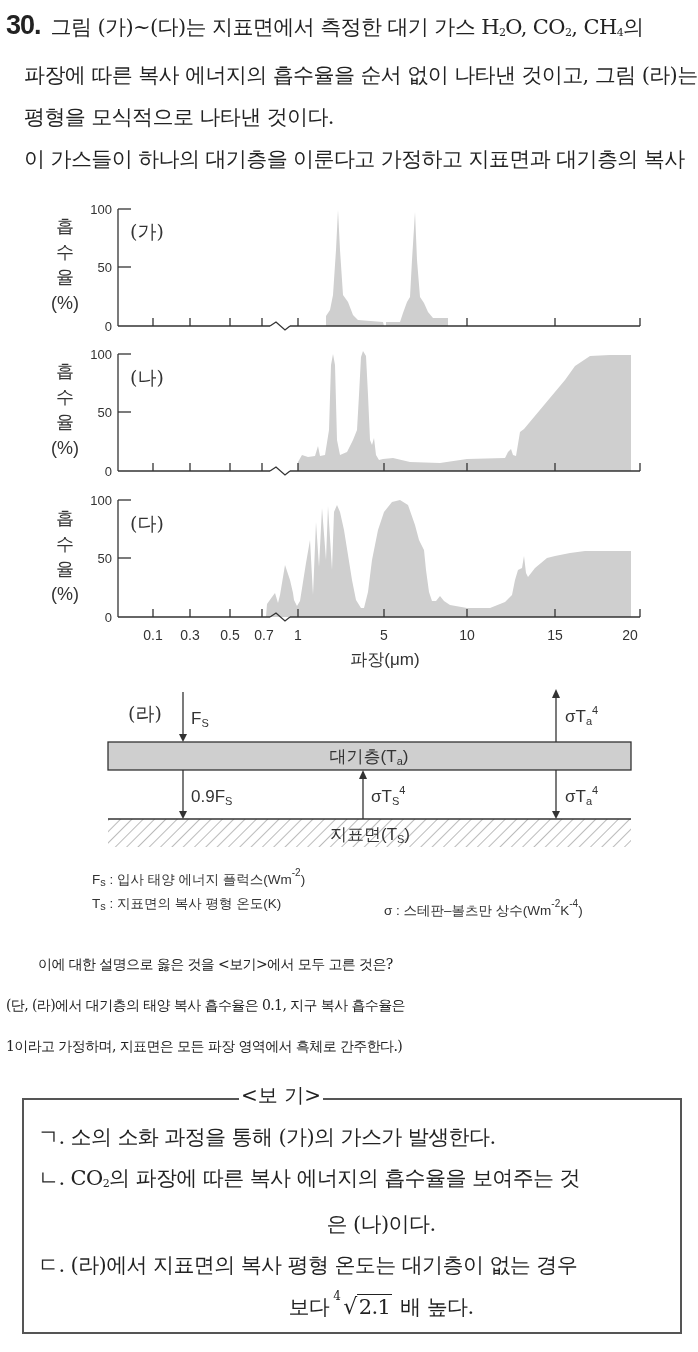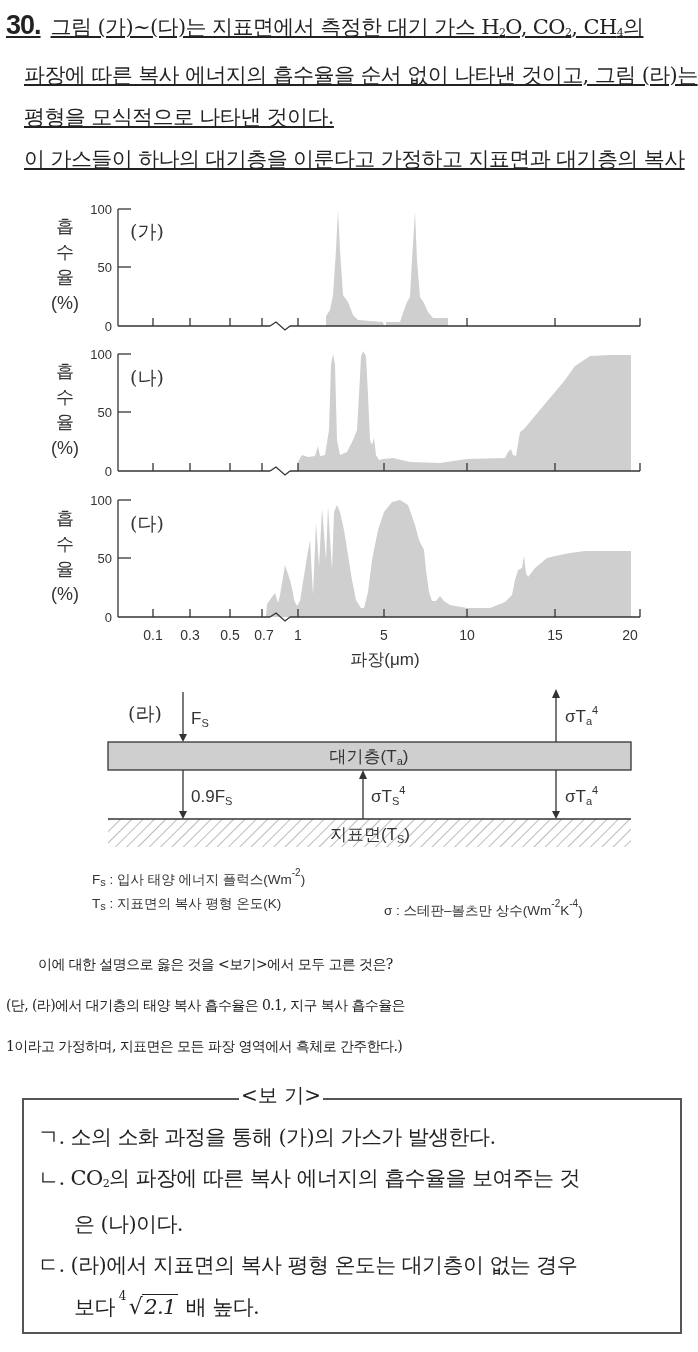--- a/index.html
+++ b/index.html
@@ -1,43 +1,43 @@
 <!DOCTYPE html>
 <html><head>
 <meta charset="utf-8">
 <style>
   html, body { margin:0; padding:0; background:#fff; }
   body { width:698px; height:1352px; position:relative; overflow:hidden; color:#222;
          font-family:"DejaVu Serif", "Liberation Serif", serif; }
   .q-head { position:absolute; left:6px; top:4px; width:690px; font-size:21px; line-height:42px; letter-spacing:-0.6px; }
   .q-num { font-family:"Liberation Sans", sans-serif; font-weight:bold; font-size:27px; letter-spacing:-1px; margin-right:10px; }
-  .q-line { display:block; white-space:nowrap;text-decoration:underline; }
+  .q-line { display:block; white-space:nowrap; }
   .q-line.indent { padding-left:18px; }
   sub { font-size:11px; vertical-align:-2px; }
   sup { font-size:10px; vertical-align:8px; }
   .figure { position:absolute; left:0; top:195px; width:570px; height:680px; }
   .figure svg { position:absolute; left:0; top:0; }
   .sans { font-family:"Liberation Sans", "DejaVu Sans", sans-serif; }
   .legend { position:absolute; left:92px; top:862px; width:540px; font-family:Liberation Sans, sans-serif; font-size:13.5px; line-height:22px; color:#333; }
   .legend .row { display:flex; }
   .legend .c1 { width:292px; white-space:nowrap; }
   .legend .c2 { white-space:nowrap; }
   .stem { position:absolute; left:6px; top:944px; width:690px; font-size:14px; line-height:41px; letter-spacing:-0.6px; }
   .stem .l { display:block; white-space:nowrap; }
   .stem .l1 { padding-left:32px; }
   .bogi-title { position:absolute; left:0; width:562px; top:1082px; text-align:center; font-size:20px; }
   .bogi-title span { background:#fff; padding:0 2px; }
   .bogi-box { position:absolute; left:22px; top:1098px; width:660px; height:236px; border:2px solid #555; box-sizing:border-box; }
   .bogi-items { position:absolute; left:38px; top:1117px; width:650px; font-size:21px; line-height:41px; letter-spacing:-0.6px; }
   .bogi-items .l { display:block; white-space:nowrap; }
-  .bogi-items .cont { padding-left:36px; }
+  .bogi-items .cont { padding-left:36px;text-align:center; }
   .root { display:inline-block; position:relative; margin:0 8px 0 14px; }
   .root .idx { position:absolute; left:-10px; top:-10px; font-size:12px; }
   .root .rad { font-size:22px; }
-  .root .arg { border-top:1.5px solid #222; padding:0 2px;font-style:italic; }
+  .root .arg { border-top:1.5px solid #222; padding:0 2px; }
 </style>
 </head>
 <body>
 
 <div class="q-head">
   <span class="q-line">
     <span class="q-num">30.</span><span>그림 (가)~(다)는 지표면에서 측정한 대기 가스 H</span><sub>2</sub><span>O, CO</span><sub>2</sub><span>, CH</span><sub>4</sub><span>의</span>
   </span>
   <span class="q-line indent">파장에 따른 복사 에너지의 흡수율을 순서 없이 나타낸 것이고, 그림 (라)는</span>
   <span class="q-line indent">평형을 모식적으로 나타낸 것이다.</span>

